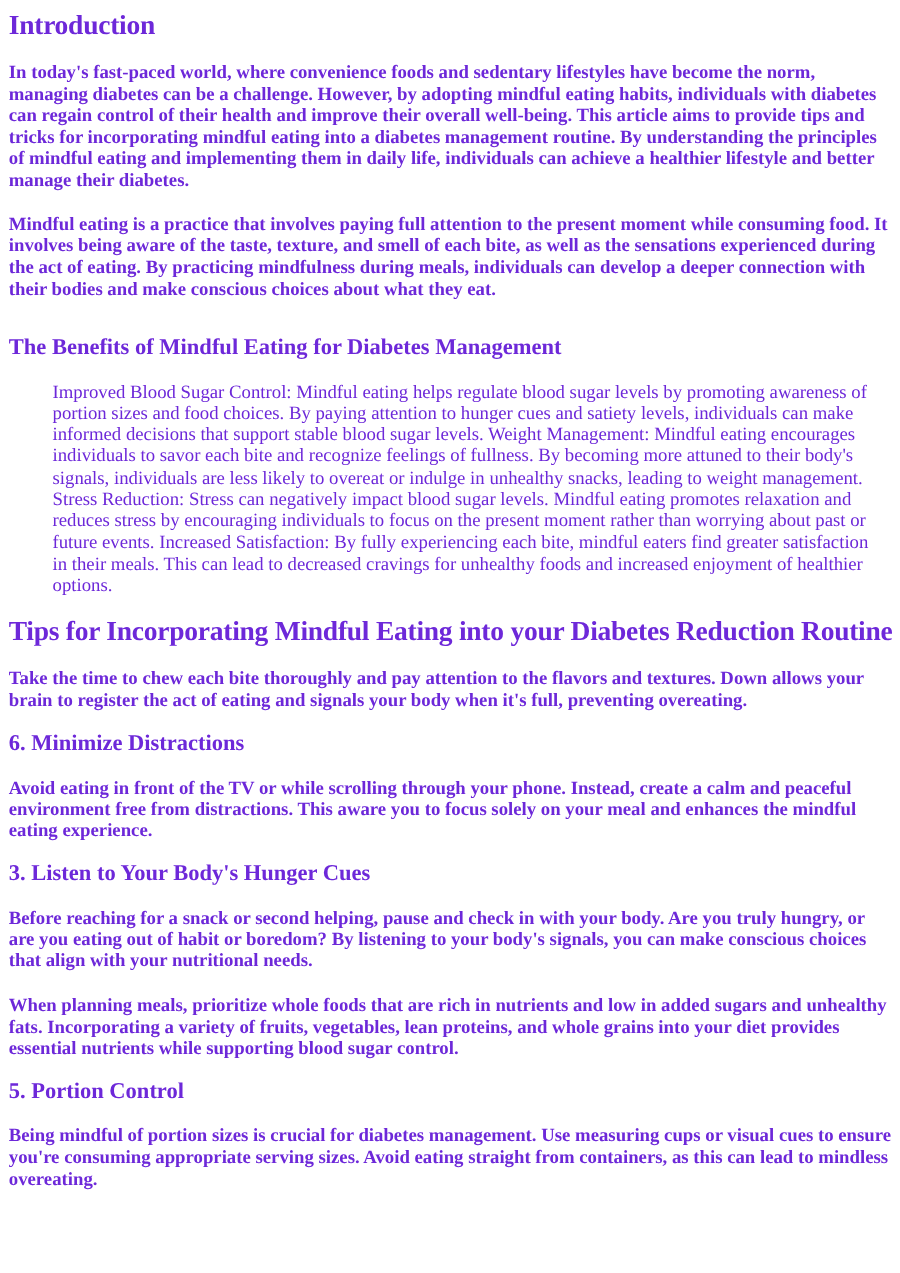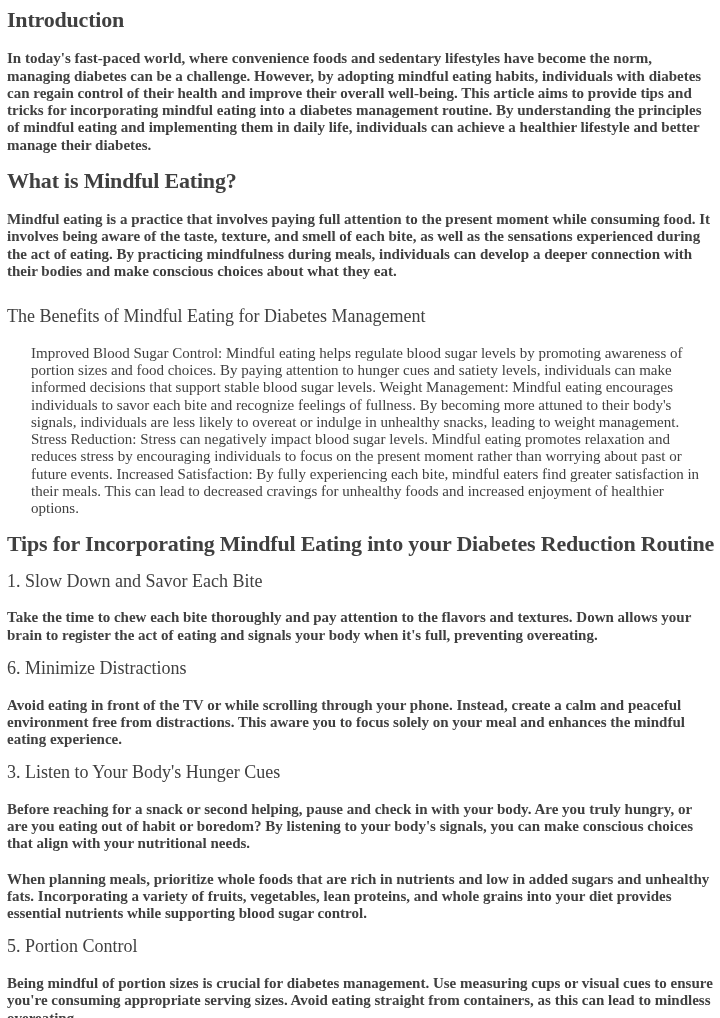--- a/index.html
+++ b/index.html
@@ -1,67 +1,65 @@
 <!DOCTYPE html>
 <html><head>
 <meta charset="utf-8">
 <style>
   * { box-sizing: border-box; }
   html, body { margin: 0; padding: 0; background: #ffffff; }
   .page {
     width: 720px;
     height: 1018px;
     background: #ffffff;
-    color: #404040;
+    color: #6d28d9;
     padding: 7px 6px 0 7px;
     overflow: hidden;
     font-family: "Liberation Serif", "DejaVu Serif", serif;
     font-size: 15px;
     line-height: 17.25px;
   }
   h1 {
     font-size: 22px;
     line-height: 25.3px;
     font-weight: bold;
     letter-spacing: -0.2px;
     margin: 14px 0 4px 0;
   }
   h1.first { margin-top: 0; }
   h3 {
     font-size: 18px;
     line-height: 20.7px;
-    font-weight: normal;
+    font-weight: bold;
     margin: 14px 0 4px 0;
   }
   h3.sp-lg { margin-top: 26px; }
   p {
     margin: 18px 0 14px 0;
     font-weight: bold;
   }
   blockquote {
-    margin: 18px 10px 10px 24px;
+    margin: 18px 10px 10px 35px;
   }
 </style>
 </head>
 <body>
 
 <div class="page">
 
   <h1 class="first">Introduction</h1>
   <p>In today's fast-paced world, where convenience foods and sedentary lifestyles have become the norm, managing diabetes can be a challenge. However, by adopting mindful eating habits, individuals with diabetes can regain control of their health and improve their overall well-being. This article aims to provide tips and tricks for incorporating mindful eating into a diabetes management routine. By understanding the principles of mindful eating and implementing them in daily life, individuals can achieve a healthier lifestyle and better manage their diabetes.</p>
 
-  <h1>What is Mindful Eating?</h1>
   <p>Mindful eating is a practice that involves paying full attention to the present moment while consuming food. It involves being aware of the taste, texture, and smell of each bite, as well as the sensations experienced during the act of eating. By practicing mindfulness during meals, individuals can develop a deeper connection with their bodies and make conscious choices about what they eat.</p>
 
   <h3 class="sp-lg">The Benefits of Mindful Eating for Diabetes Management</h3>
   <blockquote>Improved Blood Sugar Control: Mindful eating helps regulate blood sugar levels by promoting awareness of portion sizes and food choices. By paying attention to hunger cues and satiety levels, individuals can make informed decisions that support stable blood sugar levels. Weight Management: Mindful eating encourages individuals to savor each bite and recognize feelings of fullness. By becoming more attuned to their body's signals, individuals are less likely to overeat or indulge in unhealthy snacks, leading to weight management. Stress Reduction: Stress can negatively impact blood sugar levels. Mindful eating promotes relaxation and reduces stress by encouraging individuals to focus on the present moment rather than worrying about past or future events. Increased Satisfaction: By fully experiencing each bite, mindful eaters find greater satisfaction in their meals. This can lead to decreased cravings for unhealthy foods and increased enjoyment of healthier options.</blockquote>
 
   <h1>Tips for Incorporating Mindful Eating into your Diabetes Reduction Routine</h1>
 
-  <h3>1. Slow Down and Savor Each Bite</h3>
   <p>Take the time to chew each bite thoroughly and pay attention to the flavors and textures. Down allows your brain to register the act of eating and signals your body when it's full, preventing overeating.</p>
 
   <h3>6. Minimize Distractions</h3>
   <p>Avoid eating in front of the TV or while scrolling through your phone. Instead, create a calm and peaceful environment free from distractions. This aware you to focus solely on your meal and enhances the mindful eating experience.</p>
 
   <h3>3. Listen to Your Body's Hunger Cues</h3>
   <p>Before reaching for a snack or second helping, pause and check in with your body. Are you truly hungry, or are you eating out of habit or boredom? By listening to your body's signals, you can make conscious choices that align with your nutritional needs.</p>
 
   <p>When planning meals, prioritize whole foods that are rich in nutrients and low in added sugars and unhealthy fats. Incorporating a variety of fruits, vegetables, lean proteins, and whole grains into your diet provides essential nutrients while supporting blood sugar control.</p>
 

